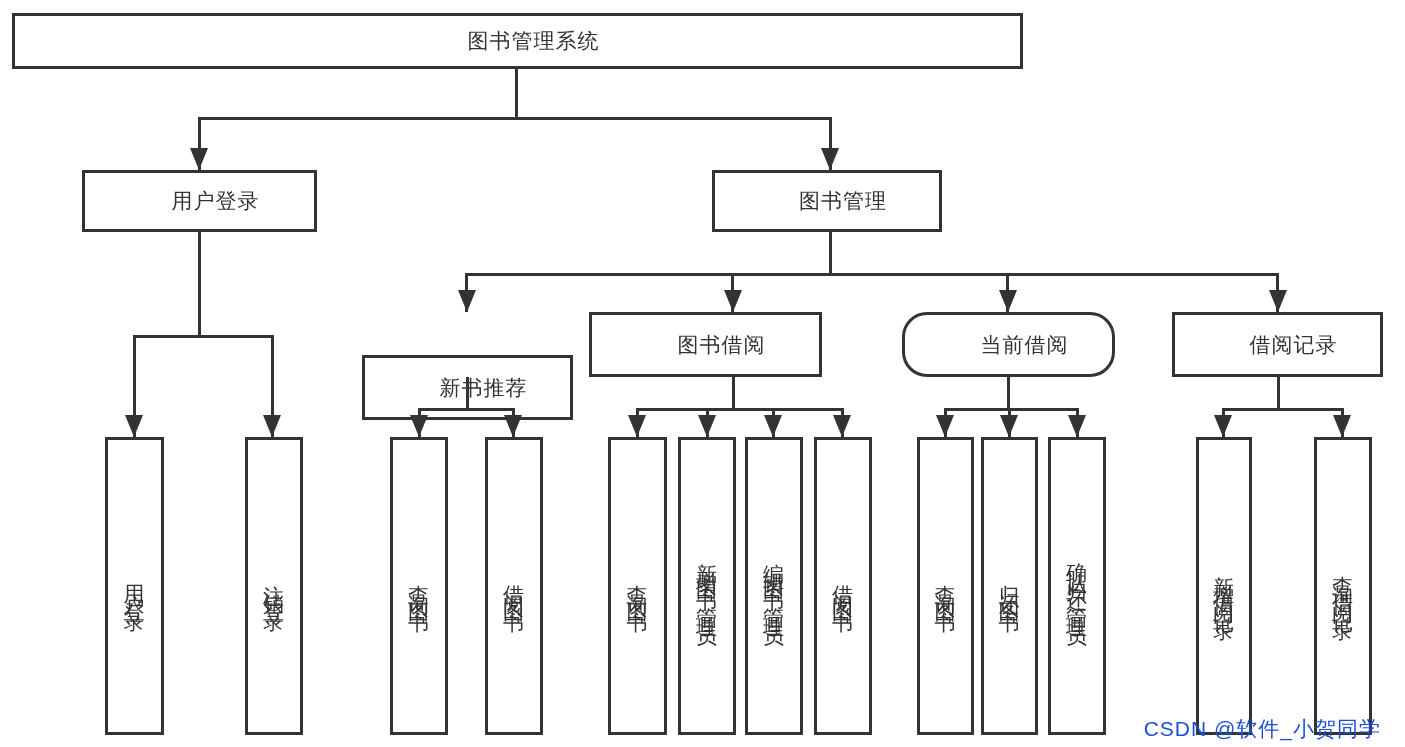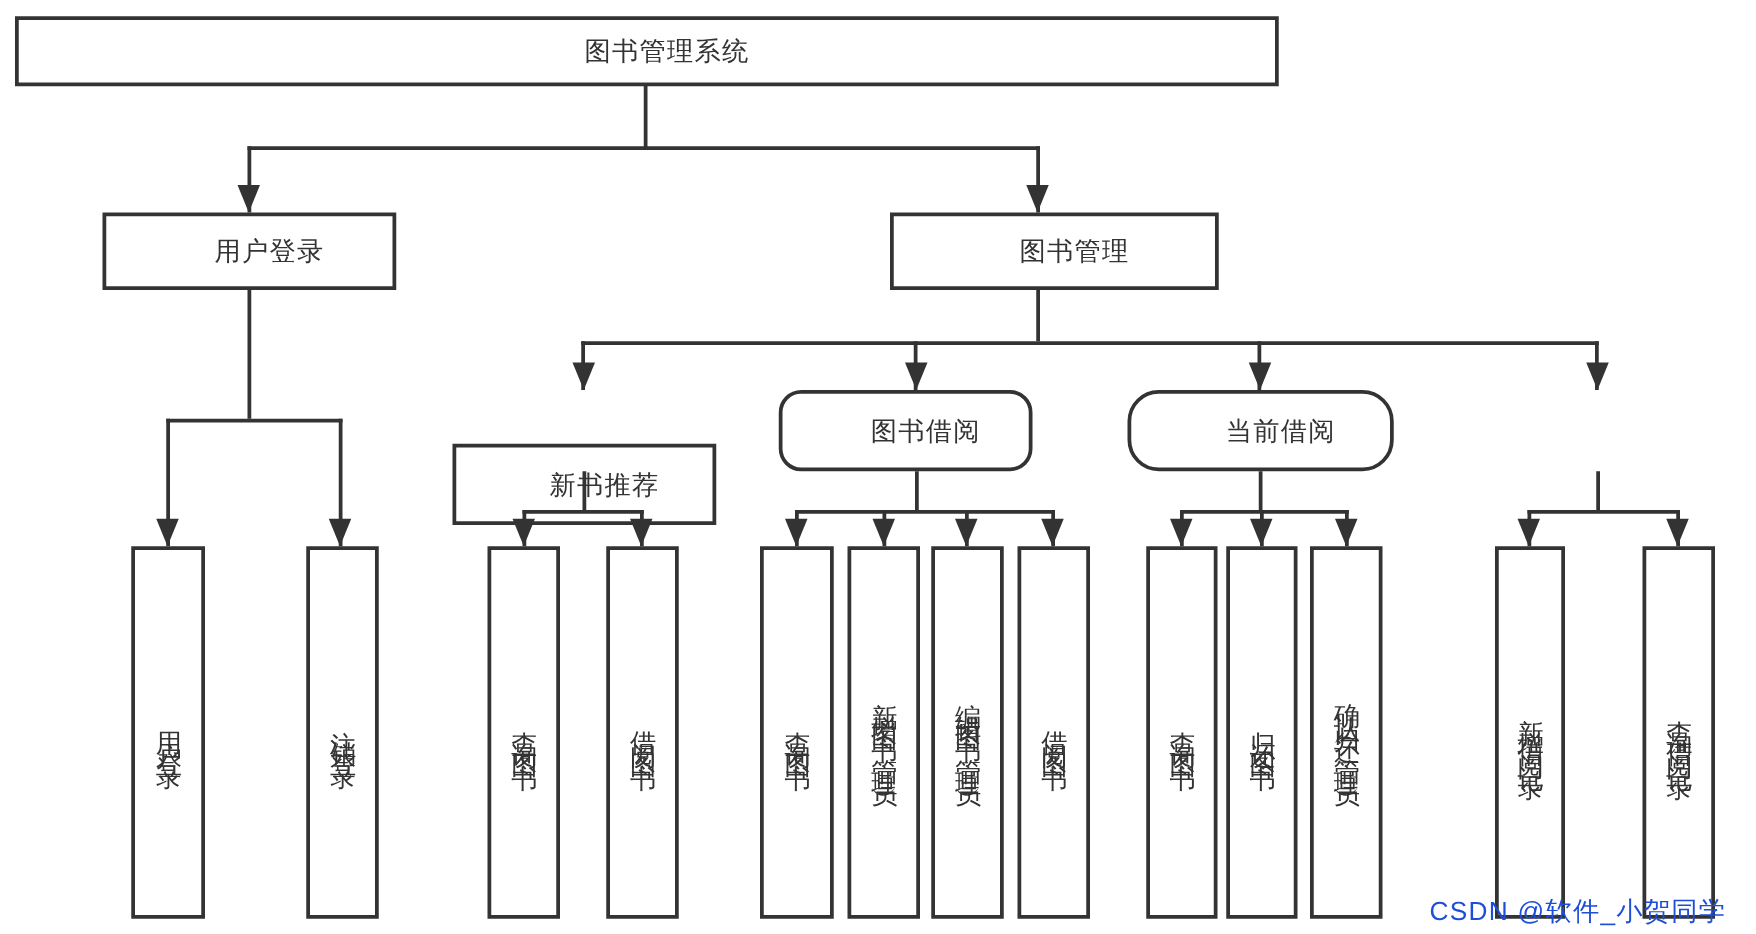--- a/index.html
+++ b/index.html
@@ -67,36 +67,39 @@
 <div class="canvas">
 
   <div class="box" style="left:12px; top:13px; width:1011px; height:56px;">
     <span>图书管理系统</span>
   </div>
 
   <div class="box" style="left:82px; top:170px; width:235px; height:62px;">
     <span>用户登录</span>
   </div>
 
-  <div class="box" style="left:712px; top:170px; width:263px; height:62px;font-family:Liberation Serif, serif;">
+  <div class="box" style="left:712px; top:170px; width:230px; height:62px;font-family:Liberation Serif, serif;">
     <span>图书管理</span>
   </div>
 
   <div class="box" style="left:362px; top:312px; width:211px; height:65px;margin-top:43px;">
     <span>新书推荐</span>
   </div>
 
-  <div class="box" style="left:623px; top:312px; width:203px; height:65px;border-radius:18px;">
+  <div class="box" style="left:589px; top:312px; width:233px; height:65px;">
     <span>图书借阅</span>
   </div>
 
   <div class="box" style="left:902px; top:312px; width:213px; height:65px;border-radius:25px;">
     <span>当前借阅</span>
   </div>
 
+  <div class="box" style="left:1172px; top:312px; width:211px; height:65px;">
+    <span>借阅记录</span>
+  </div>
 
   <div class="vbox" style="left:105px; top:437px; width:59px; height:298px;">
     <span class="vtext">用户登录</span>
   </div>
   <div class="vbox" style="left:245px; top:437px; width:58px; height:298px;">
     <span class="vtext">注销登录</span>
   </div>
 
   <div class="vbox" style="left:390px; top:437px; width:58px; height:298px;">
     <span class="vtext">查询图书</span>

